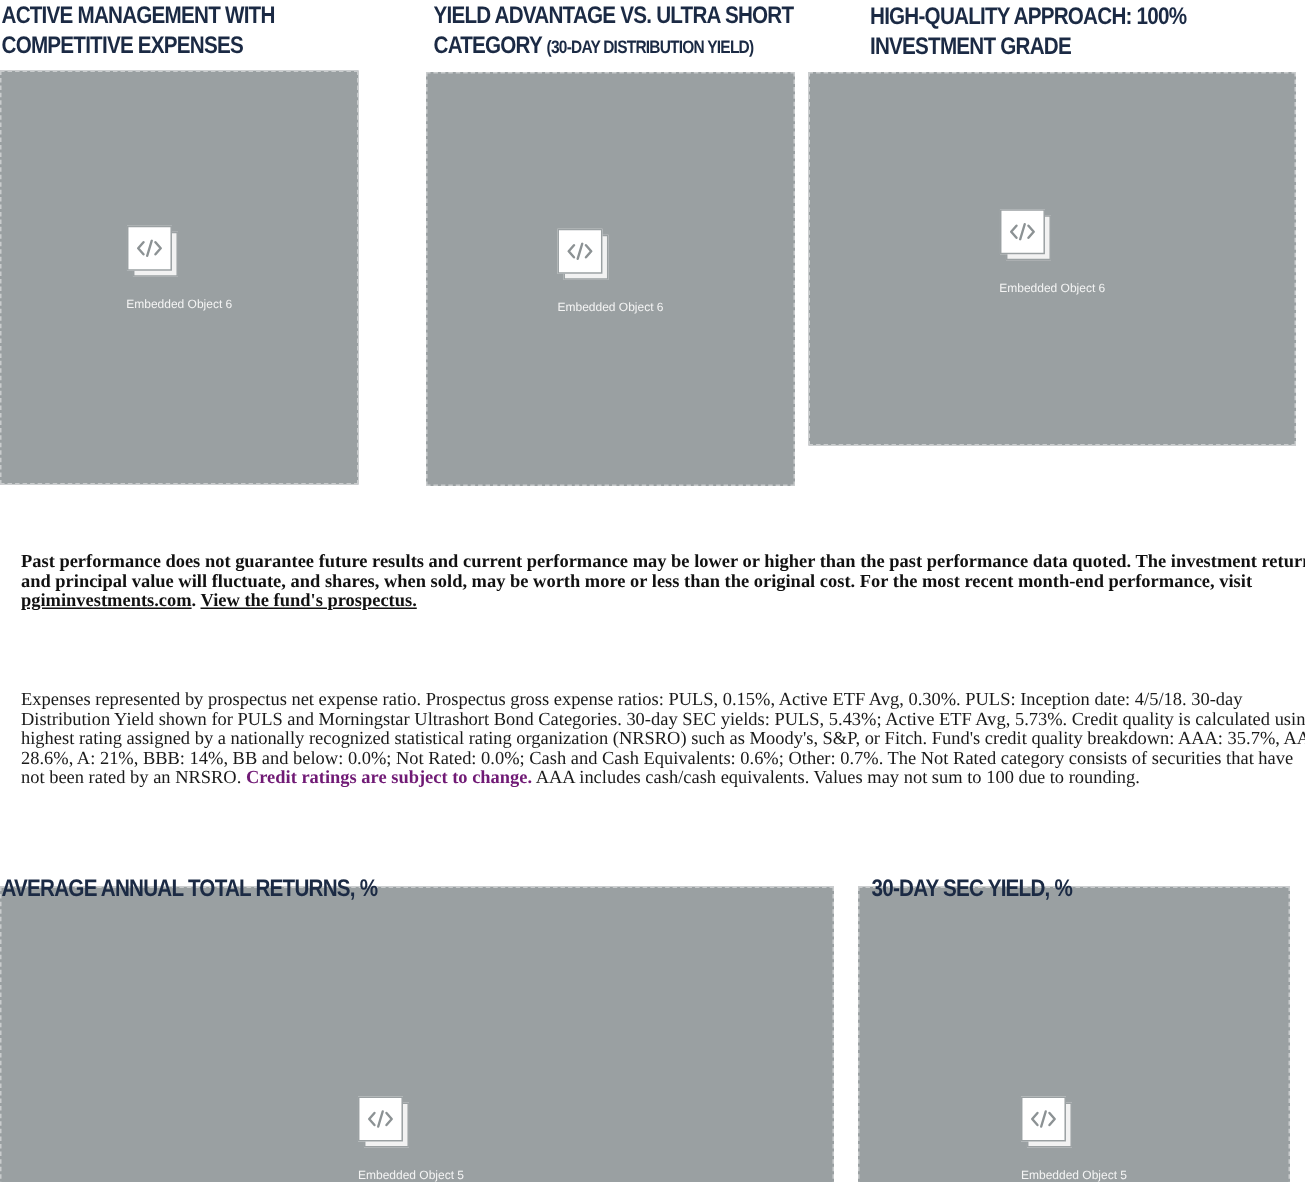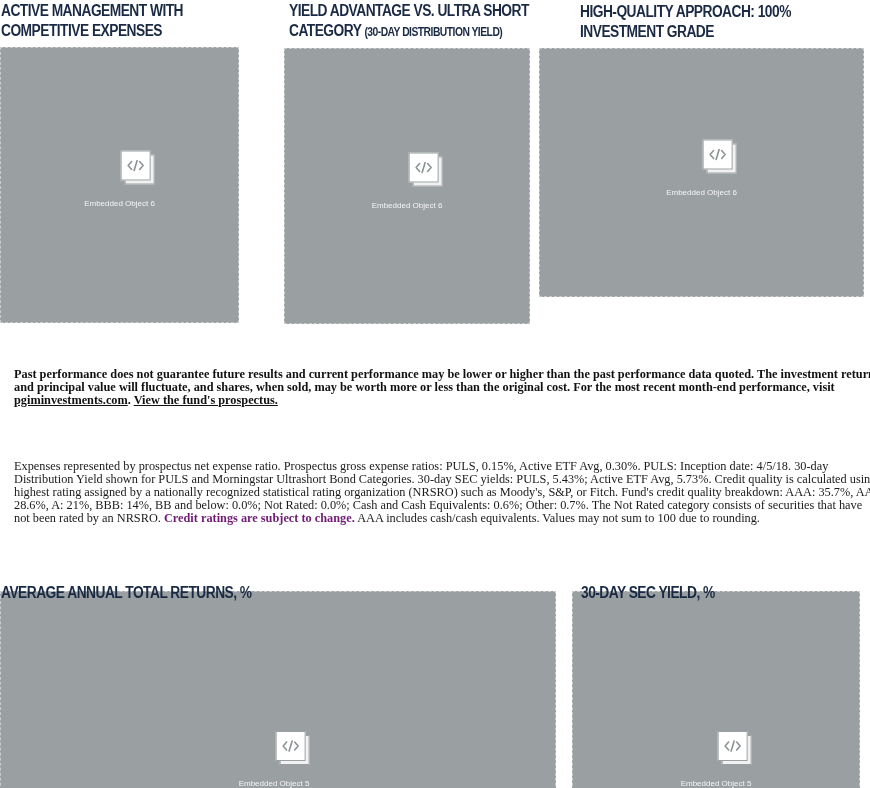--- a/index.html
+++ b/index.html
@@ -25,21 +25,21 @@
       border: 1px dashed #c9cccd;
       box-sizing: border-box;
     }
     .embed-inner {
       position: absolute;
       left: 50%;
       top: 50%;
       transform: translate(-50%, -50%);
       display: flex;
       flex-direction: column;
-      align-items: flex-end;
+      align-items: flex-start;
     }
     .embed-icon {
       position: relative;
       width: 34px;
       height: 34px;
     }
     .embed-icon .back {
       position: absolute;
       left: 4px; top: 4px;
       width: 28px; height: 28px;

